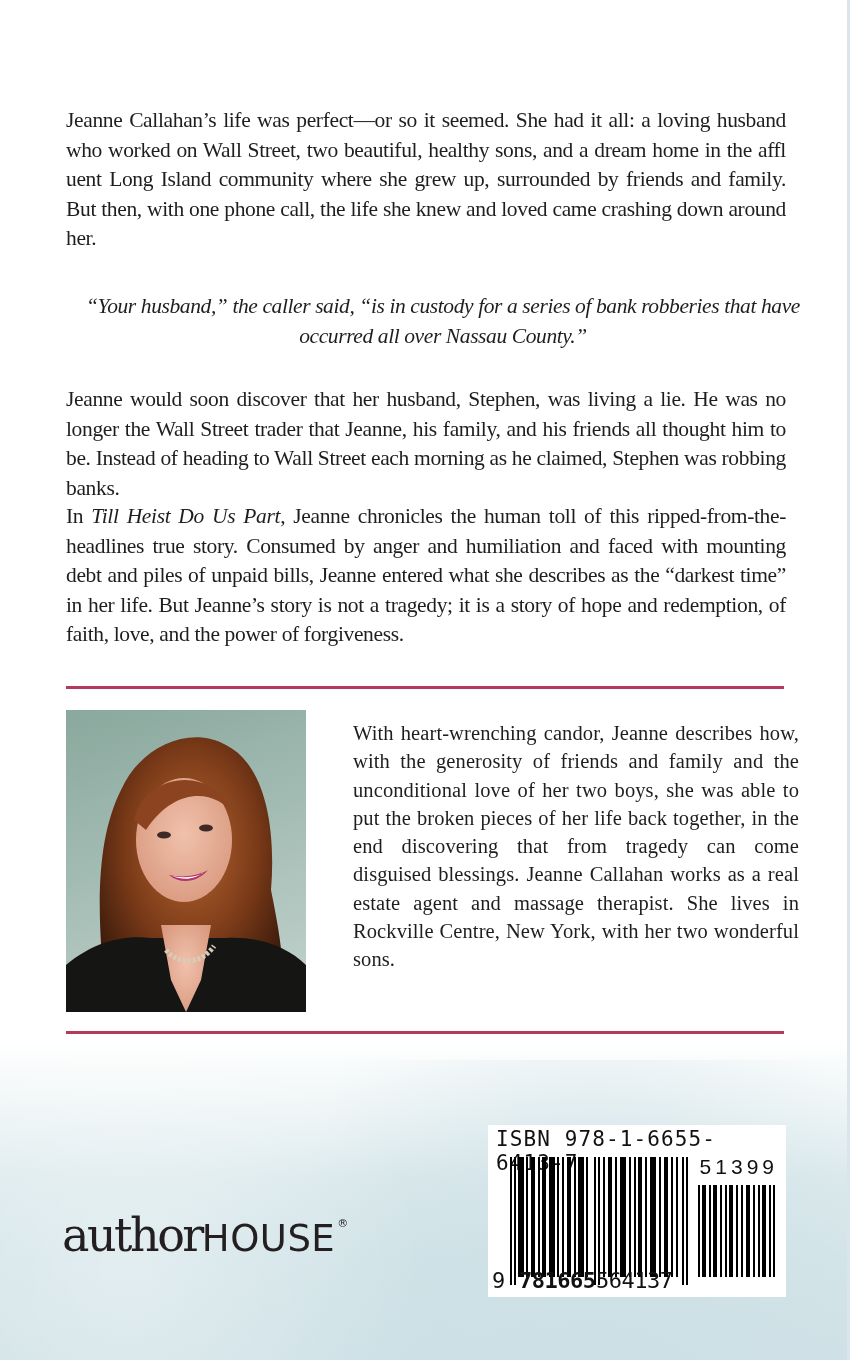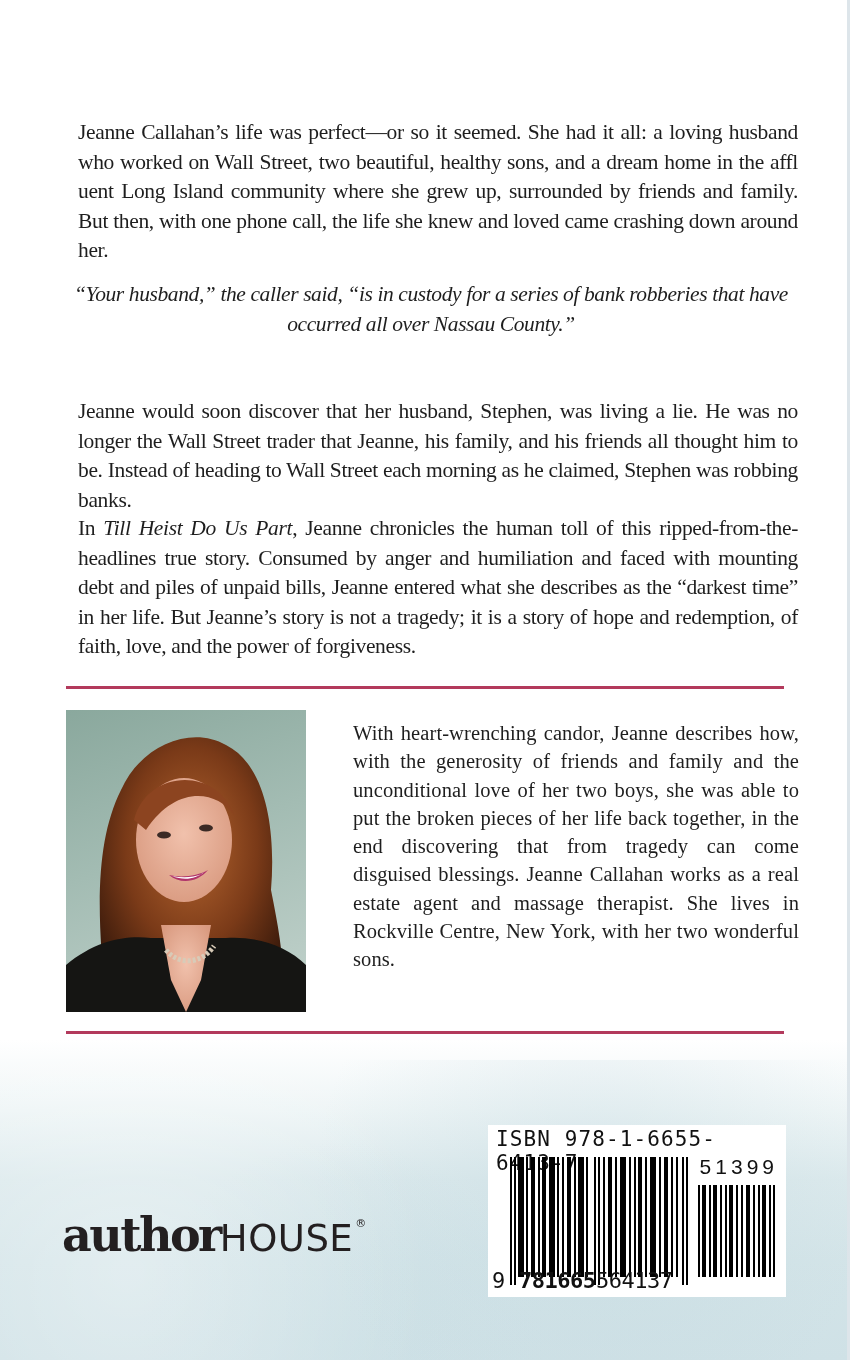--- a/index.html
+++ b/index.html
@@ -16,27 +16,27 @@
     background: #dde5ea;
   }
   .texture {
     position: absolute; left: 0; top: 1060px; width: 850px; height: 300px;
     background:
       radial-gradient(circle at 15% 70%, rgba(255,255,255,0.35) 0, rgba(255,255,255,0) 40%),
       radial-gradient(circle at 70% 40%, rgba(190,214,222,0.35) 0, rgba(190,214,222,0) 45%),
       radial-gradient(circle at 40% 95%, rgba(200,222,228,0.4) 0, rgba(200,222,228,0) 35%);
   }
   .para {
-    position: absolute; left: 66px; width: 720px; margin: 12px;
+    position: absolute; left: 66px; width: 720px; margin: 0;
     font-size: 21.5px; line-height: 29.5px; letter-spacing: -0.35px;
     text-align: justify; text-align-last: left;
   }
   #p1 { top: 106px; }
   #quote {
-    position: absolute; left: 66px; width: 720px; top: 275px; margin: 5px;
+    position: absolute; left: 66px; width: 720px; top: 275px; margin: 17px;
     font-size: 21.5px; line-height: 29.5px; font-style: italic;
     text-align: center; letter-spacing: -0.4px;
   }
   #p2 { top: 385px; }
   #p3 { top: 502px; }
   .divider {
     position: absolute; left: 66px; width: 718px; height: 3px;
     background: #b33a5c;
   }
   #div1 { top: 686px; }
@@ -50,21 +50,21 @@
   #bio {
     position: absolute; left: 339px; top: 705px; width: 446px; margin: 14px;
     font-size: 20.5px; line-height: 28.3px; letter-spacing: 0.1px;
     text-align: justify; text-align-last: left;
   }
   .logo {
     position: absolute; left: 62px; top: 1208px; white-space: nowrap;
     color: #231f20;
   }
   .logo-author {
-    font-family: "DejaVu Serif", serif; font-weight: bold;
+    font-family: "DejaVu Serif", serif; font-weight: normal;
     font-size: 46px; letter-spacing: -2.5px;
   }
   .logo-house {
     font-family: "DejaVu Sans", sans-serif; font-size: 37px; letter-spacing: 0.5px;
     font-weight: normal;
   }
   .logo-reg { font-family: "DejaVu Sans", sans-serif; font-size: 11px; vertical-align: 24px; margin-left: 2px; }
   .barcode-box {
     position: absolute; left: 488px; top: 1125px; width: 298px; height: 172px;
     background: #ffffff;

